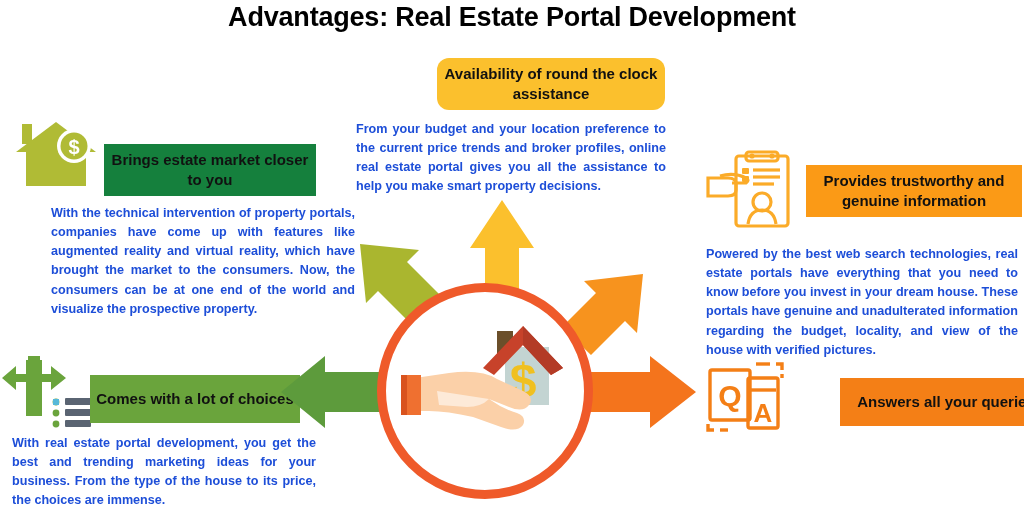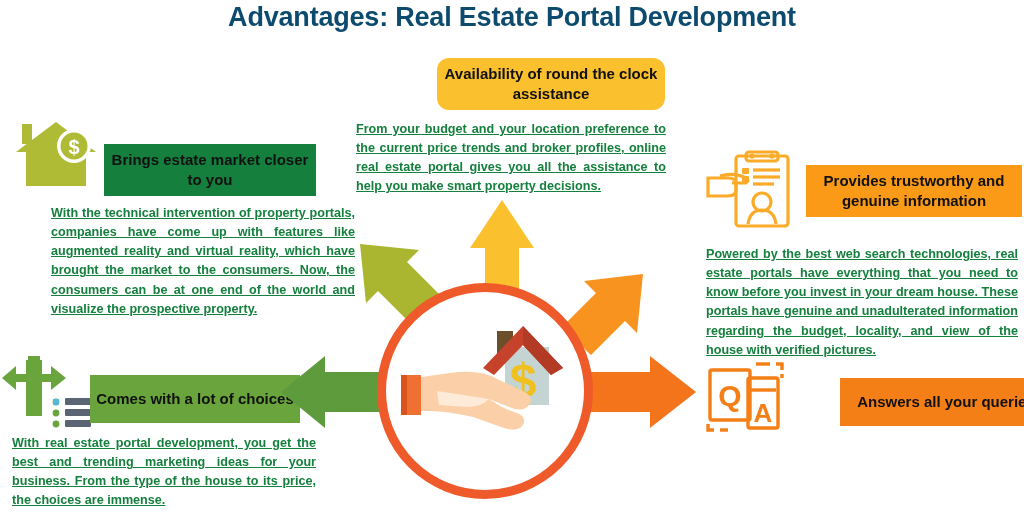--- a/index.html
+++ b/index.html
@@ -18,21 +18,21 @@
 
   
   .title {
     position: absolute;
     top: 2px;
     left: 0;
     width: 1024px;
     text-align: center;
     font-size: 27px;
     font-weight: bold;
-    color: #0c4a6e;
+    color: #000000;
     letter-spacing: -0.2px;
   }
 
   
   .header-bar {
     position: absolute;
     display: flex;
     align-items: center;
     justify-content: center;
     text-align: center;
@@ -40,25 +40,24 @@
     font-weight: bold;
     color: #111111;
     line-height: 1.35;
     padding: 4px 6px;
     box-sizing: border-box;
   }
   .body-text {
     position: absolute;
     font-size: 12.6px;
     font-weight: bold;
-    color: #15803d;
+    color: #1d4ed8;
     line-height: 1.52;
     text-align: justify;
     text-justify: inter-word;
-    text-decoration: underline;
   }
   .icon-box {
     position: absolute;
   }
 
   
   .center-ring {
     position: absolute;
     left: 377px;
     top: 283px;

